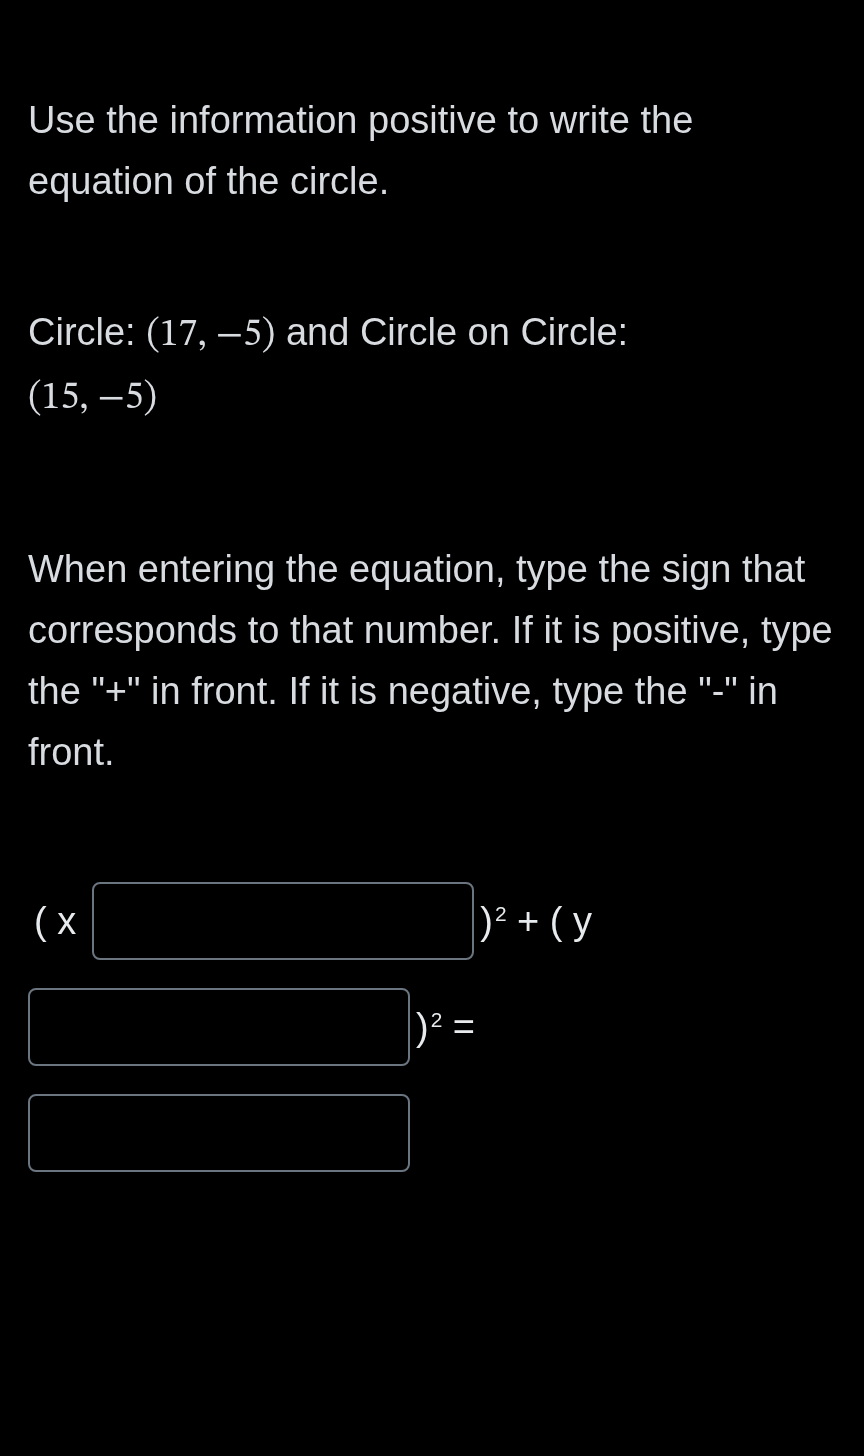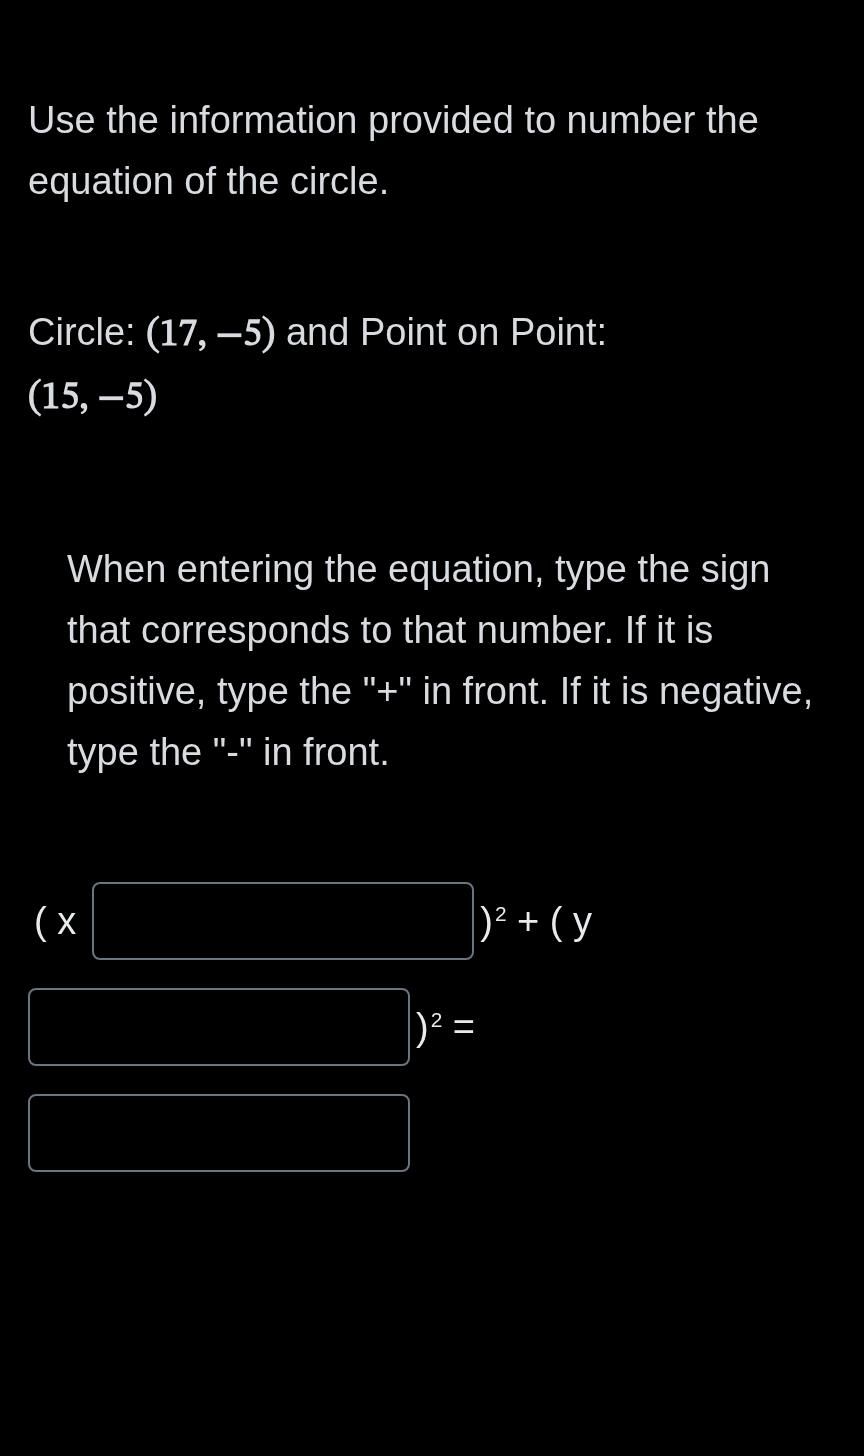--- a/index.html
+++ b/index.html
@@ -19,28 +19,27 @@
     font-weight: 300;
   }
   .question-block {
     margin-bottom: 90px;
   }
   .given-block {
     margin-bottom: 110px;
   }
   .instruction-block {
     margin-bottom: 100px;
-    margin-left: 39px;
   }
   .math {
     font-family: 'Cambria Math', 'STIX Two Math', 'Times New Roman', serif;
     font-weight: 400;
   }
   .bold {
-    font-weight: 700;
+    font-weight: 400;
   }
   .equation-row {
     display: flex;
     align-items: center;
     flex-wrap: wrap;
     font-size: 38px;
     line-height: 1;
     margin-bottom: 28px;
   }
   .equation-row .text {
@@ -65,25 +64,25 @@
   sup {
     font-size: 0.55em;
     vertical-align: super;
     margin-left: 2px;
   }
 </style>
 </head>
 <body>
 
 <div class="question-block">
-  <span>Use the information provided to number the equation of the circle.</span>
+  <span>Use the information positive to write the equation of the circle.</span>
 </div>
 
 <div class="given-block">
-  <span>Circle: </span><span class="math bold">(17, −5)</span><span>   and   Point on Point: </span><br><span class="math bold">(15, −5)</span>
+  <span>Circle: </span><span class="math bold">(17, −5)</span><span>   and   Circle on Circle: </span><br><span class="math bold">(15, −5)</span>
 </div>
 
 <div class="instruction-block">
   <span>When entering the equation, type the sign that corresponds to that number. If it is positive, type the "+" in front. If it is negative, type the "-" in front.</span>
 </div>
 
 <div class="equation-row">
   <span class="text">( x</span>
   <input type="text" class="input-box first" style="">
   <span class="text"><span>)</span><sup>2</sup><span> + ( y</span></span>

